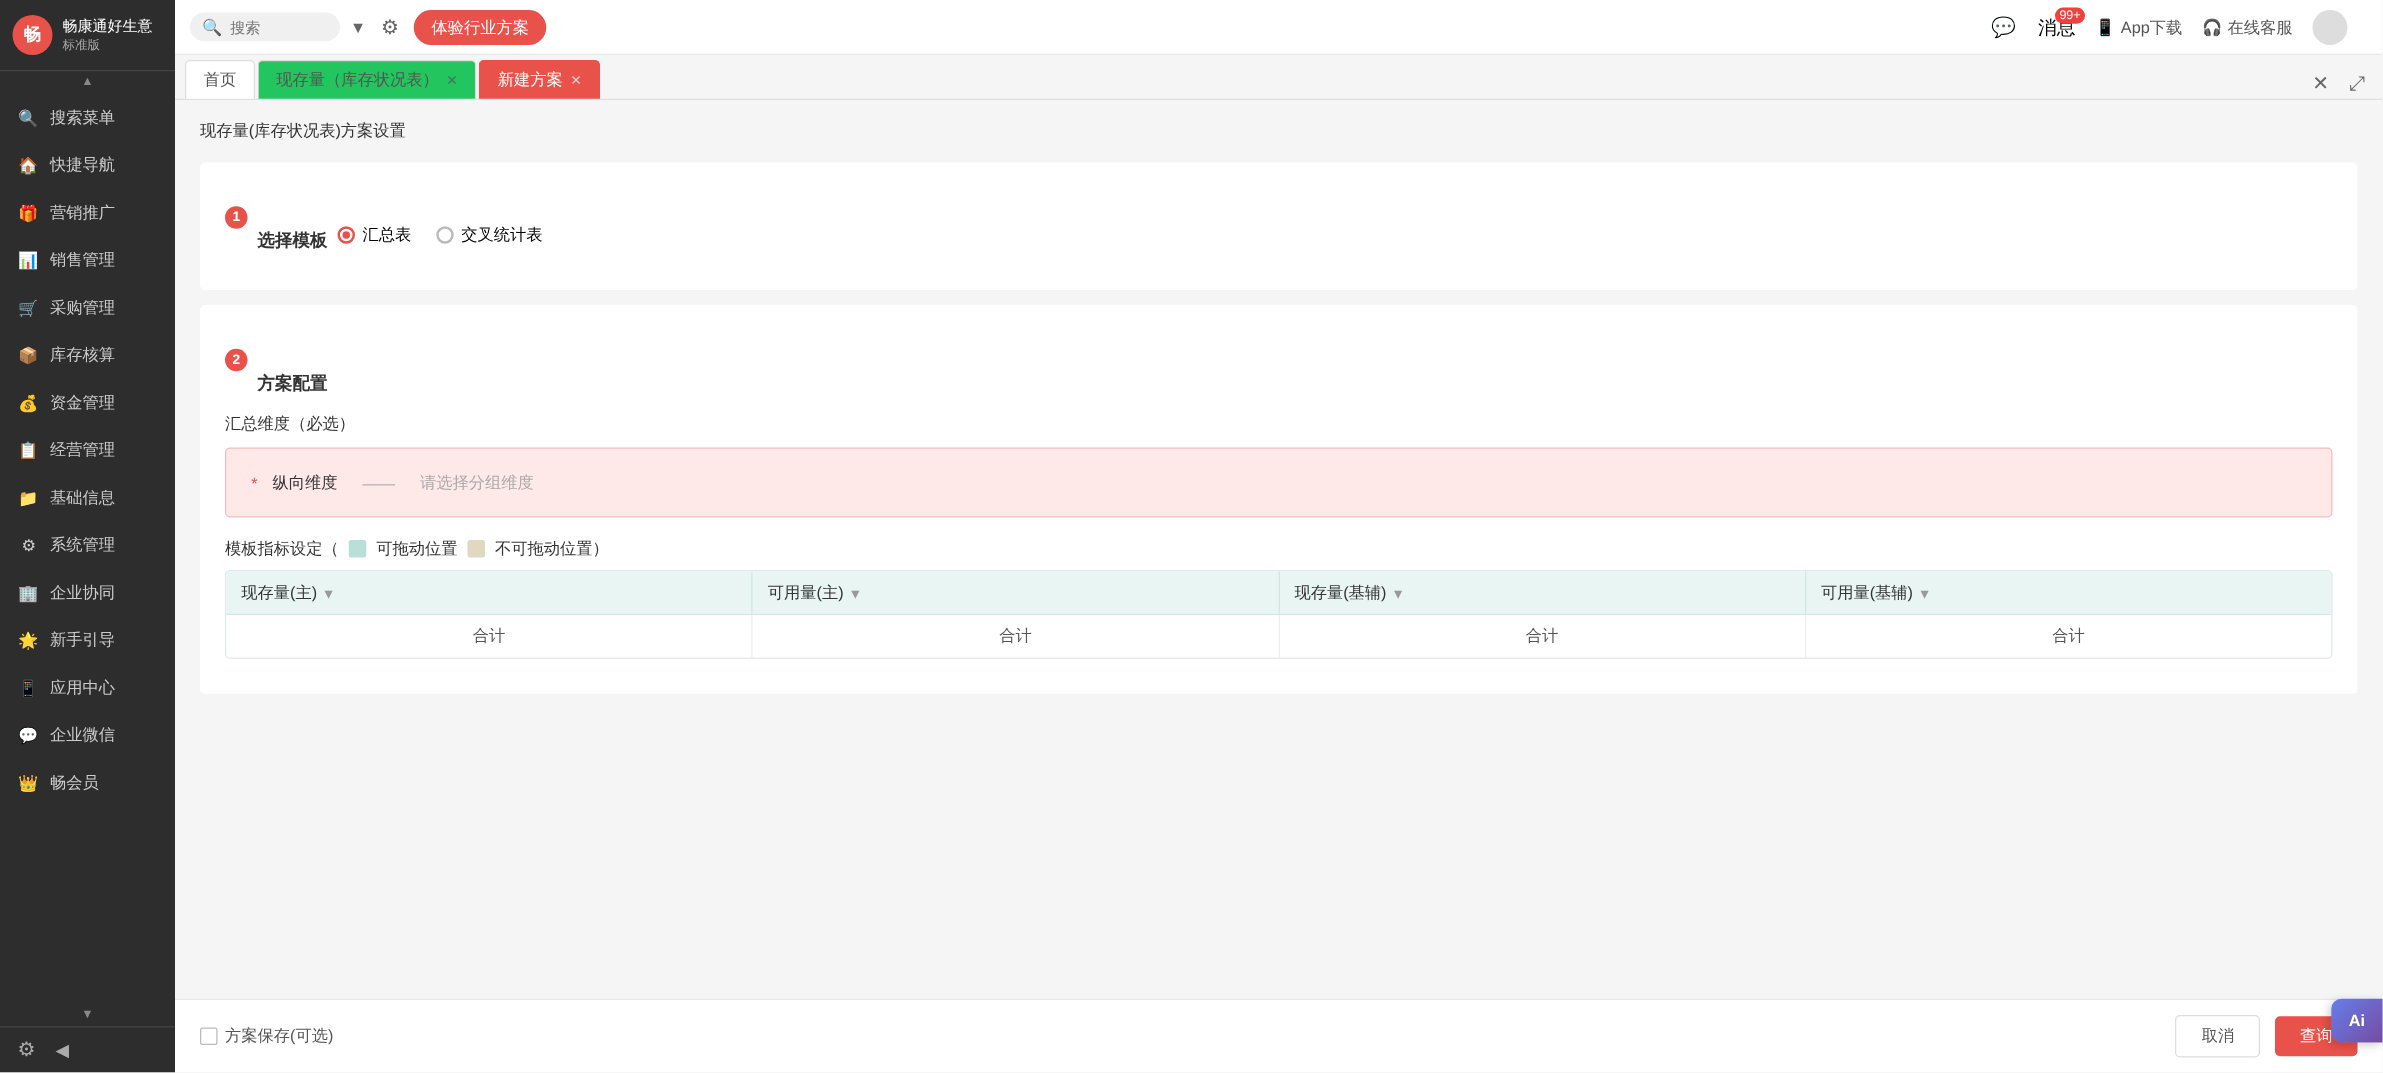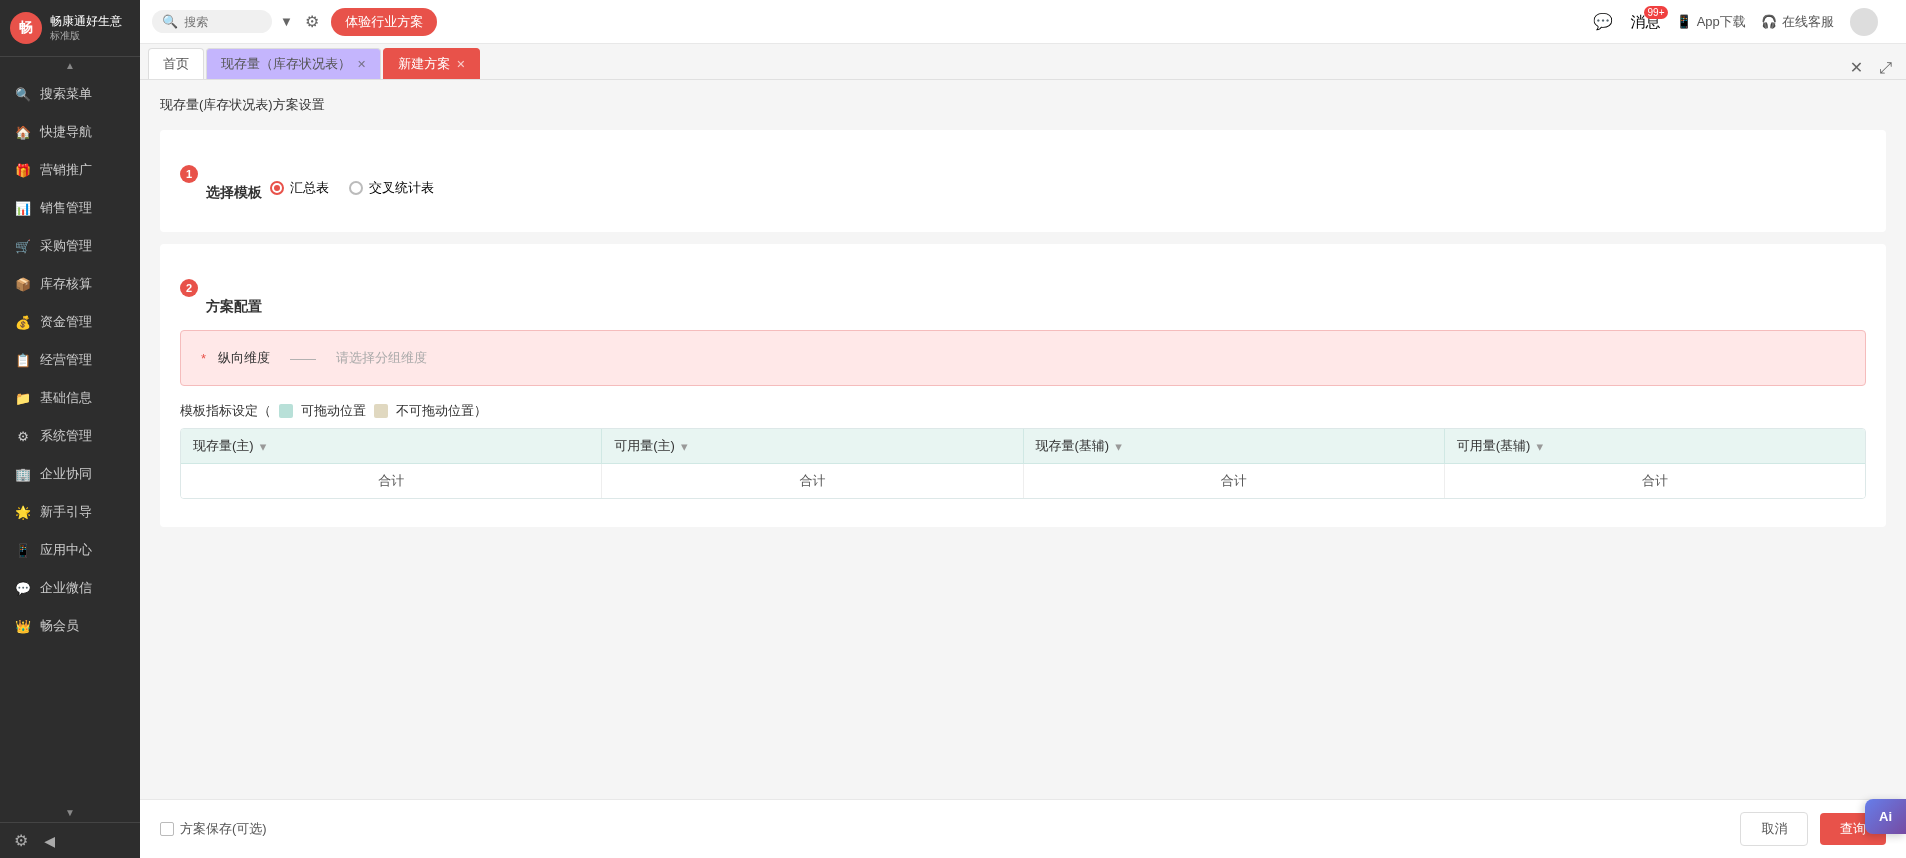--- a/index.html
+++ b/index.html
@@ -95,21 +95,21 @@
       align-items: flex-end;
       padding: 0 8px;
       border-bottom: 1px solid #e0e0e0;
       gap: 0;
     }
     .tab {
       padding: 6px 14px;
       font-size: 13px;
       cursor: pointer;
       border-radius: 4px 4px 0 0;
-      background: #c4b5fd;
+      background: #22c55e;
       color: #555;
       border: 1px solid #ddd;
       border-bottom: none;
       display: flex; align-items: center; gap: 6px;
       margin-right: 2px;
     }
     .tab.active {
       background: #e8524a;
       color: white;
       border-color: #e8524a;
@@ -424,20 +424,21 @@
             </div>
         </div>
       </div>
 
       <div class="section-card">
         <div class="step-header">
           <div class="step-badge">2</div>
           <span class="step-title">方案配置</span>
         </div>
 
+        <div class="config-label">汇总维度（必选）</div>
 
         <div class="dimension-area">
           <span class="dimension-required">*</span>
           <span class="dimension-label">纵向维度</span>
           <span class="dimension-divider">——</span>
           <span class="dimension-placeholder">请选择分组维度</span>
         </div>
 
         <div class="indicator-settings">
           <div class="indicator-settings-label">

